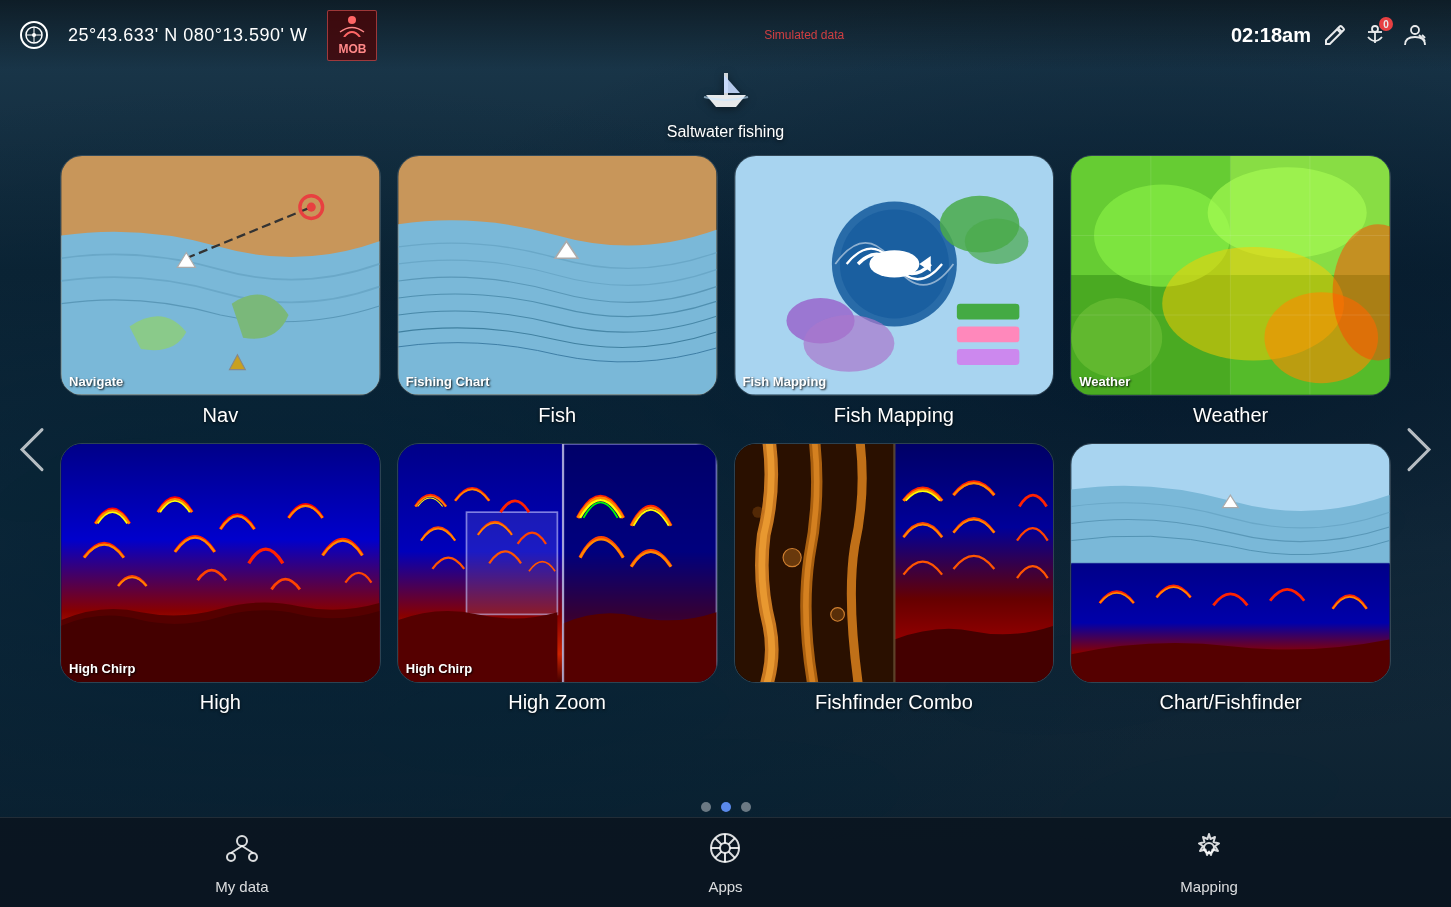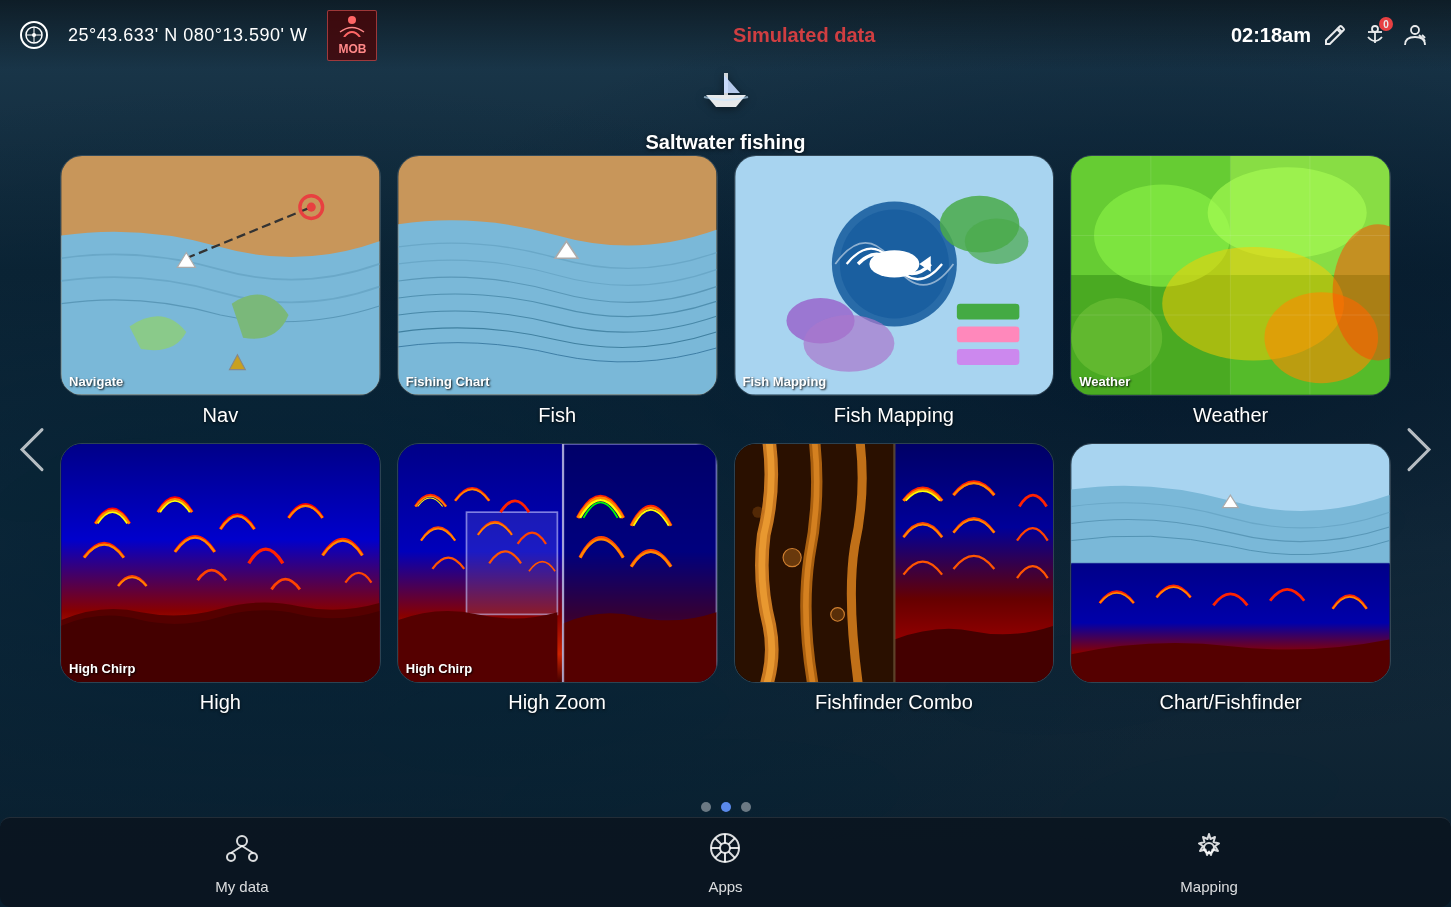--- a/index.html
+++ b/index.html
@@ -85,23 +85,23 @@
       color: #ff6666;
     }
 
     .mob-text {
       font-size: 12px;
       font-weight: bold;
       color: #ff8888;
     }
 
     .sim-data {
-      font-size: 20px;
+      font-size: 12px;
       color: #ff4444;
-      font-weight: 700;
+      font-weight: 400;
       opacity: 0.8;
     }
 
     .topbar-right {
       display: flex;
       align-items: center;
       gap: 8px;
     }
 
     .time-display {
@@ -131,25 +131,24 @@
       z-index: 10;
     }
 
     .boat-icon-large {
       font-size: 36px;
       margin-bottom: 4px;
       filter: drop-shadow(0 2px 4px rgba(0,0,0,0.5));
     }
 
     .page-title {
-      font-size: 20px;
-      font-weight: 700;
+      font-size: 16px;
+      font-weight: 400;
       color: white;
       text-shadow: 0 1px 4px rgba(0,0,0,0.7);
-      margin-top: 8px;
     }
 
     
     .nav-arrow {
       position: absolute;
       top: 50%;
       transform: translateY(-60%);
       z-index: 10;
       width: 44px;
       height: 44px;
@@ -228,21 +227,20 @@
     .bottom-nav {
       position: absolute;
       bottom: 0; left: 0; right: 0;
       height: 90px;
       display: flex;
       align-items: center;
       justify-content: space-around;
       background: rgba(10,20,30,0.85);
       border-top: 1px solid rgba(255,255,255,0.1);
       z-index: 10;
-      border-radius: 10px;
     }
 
     .nav-item {
       display: flex;
       flex-direction: column;
       align-items: center;
       gap: 6px;
       cursor: pointer;
       padding: 8px 20px;
       width: 200px;

